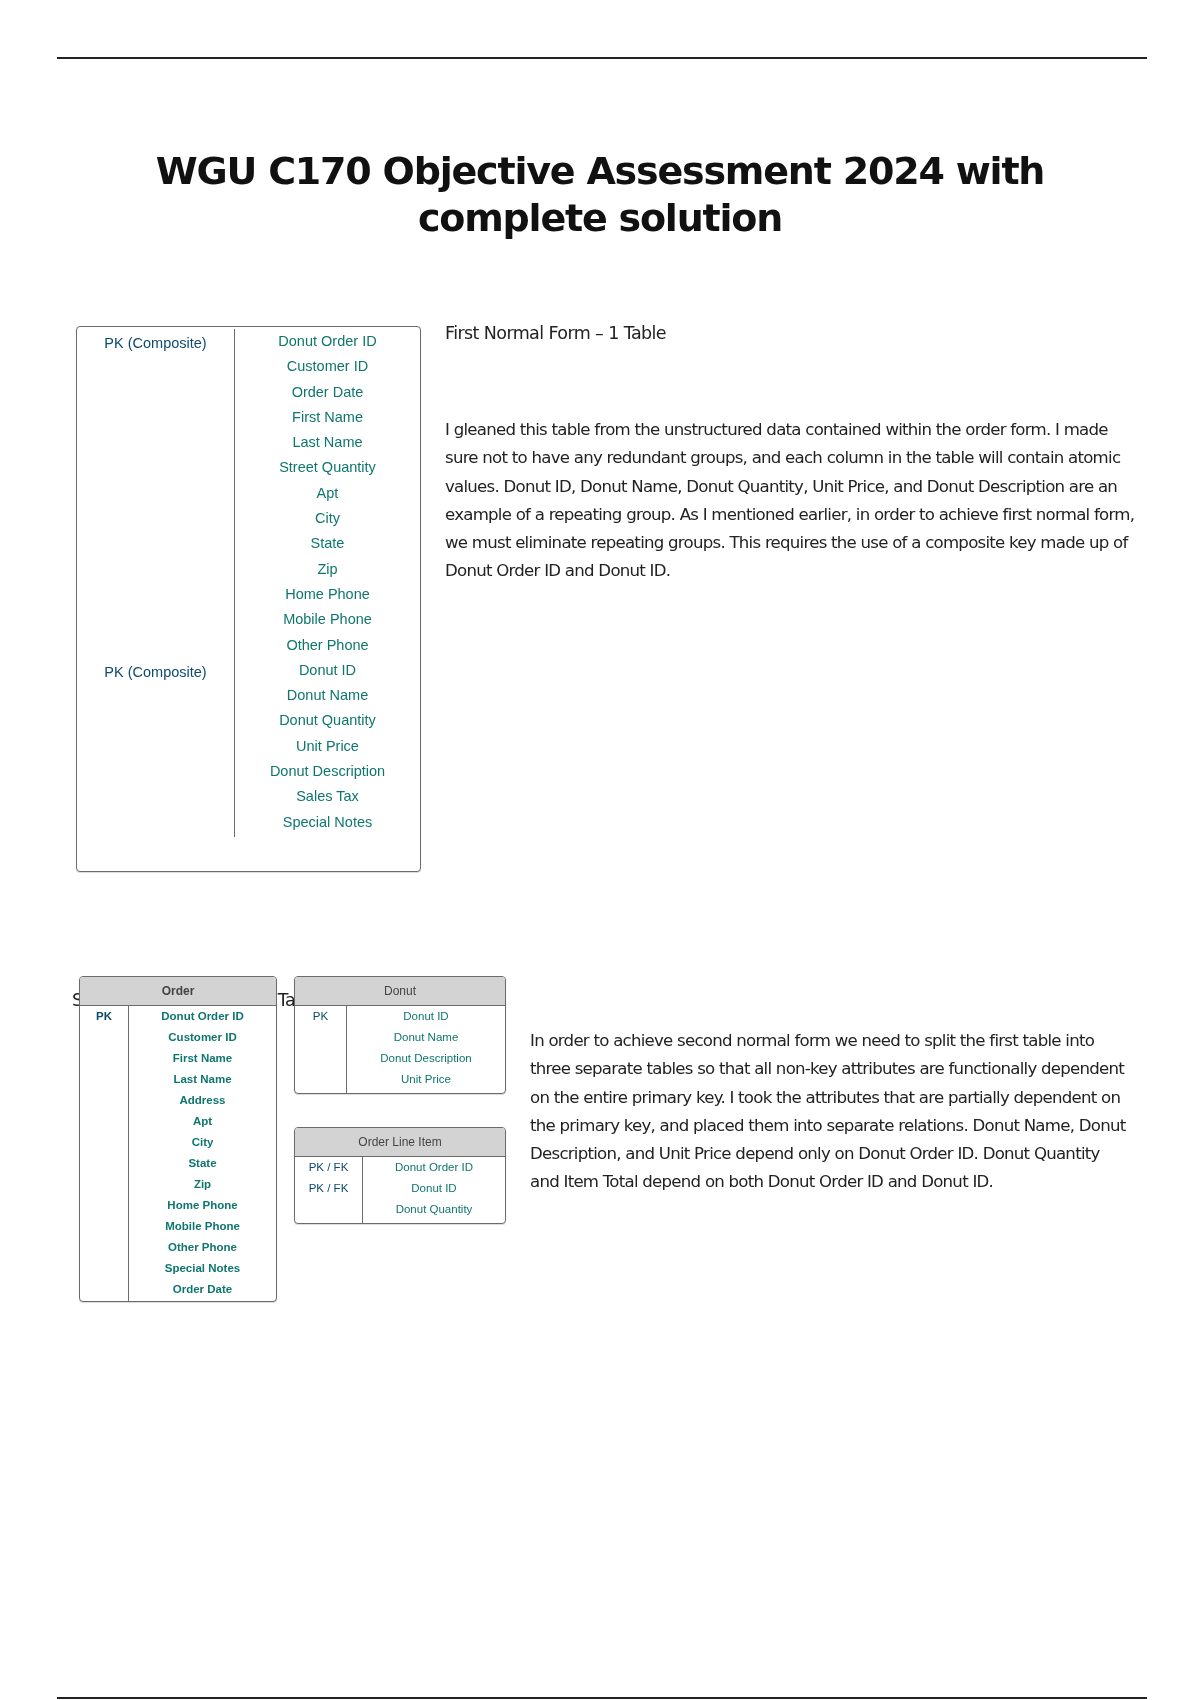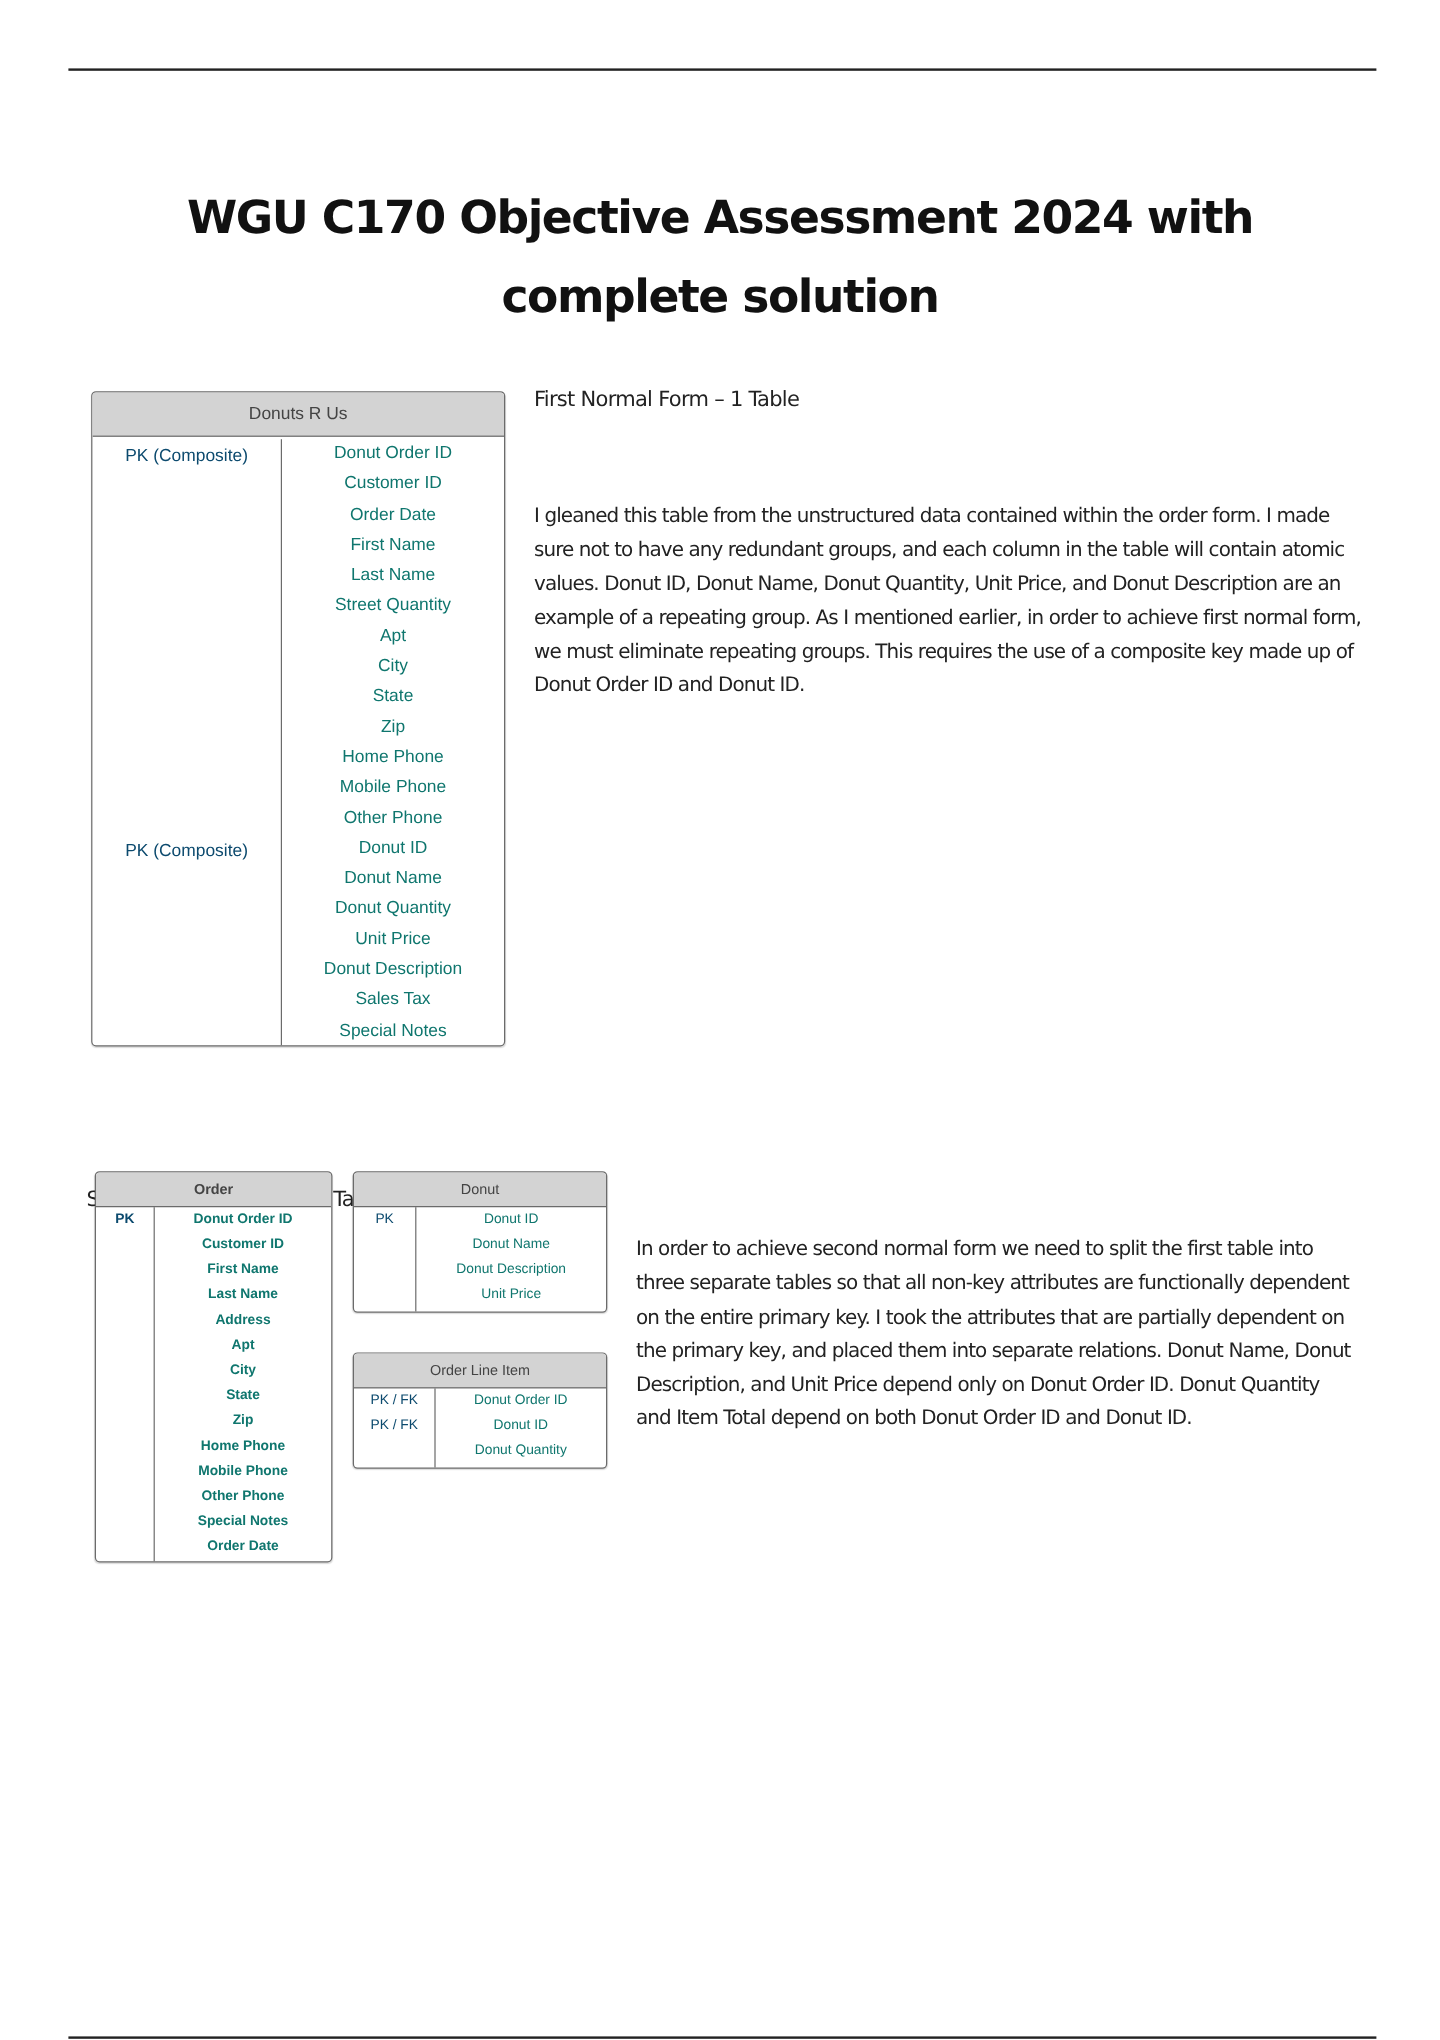--- a/index.html
+++ b/index.html
@@ -1,20 +1,20 @@
 <!DOCTYPE html>
 <html><head>
 <meta charset="utf-8">
 <style>
   html, body { margin: 0; padding: 0; background: #ffffff; }
   body { width: 1200px; height: 1700px; position: relative; overflow: hidden; color: #1a1a1a; font-family: "Liberation Sans", sans-serif; }
   .rule { position: absolute; left: 57px; width: 1090px; height: 2px; background: #222; }
   .rule.top { top: 57px; }
   .rule.bottom { top: 1697px; }
-  .title { position: absolute; left: 60px; width: 1080px; top: 148px; text-align: center; font-family: "DejaVu Sans", sans-serif; font-weight: bold; font-size: 38px; line-height: 66px; letter-spacing: -1.2px; color: #111; }
+  .title { position: absolute; left: 60px; width: 1080px; top: 148px; text-align: center; font-family: "DejaVu Sans", sans-serif; font-weight: bold; font-size: 38px; line-height: 47px; letter-spacing: -1.2px; color: #111; }
   .er { position: absolute; border: 1.5px solid #6b6b6b; border-radius: 4px; background: #fff; font-family: "Liberation Sans", sans-serif; color: #333; overflow: hidden; box-shadow: 0 1px 1px rgba(0,0,0,0.15); }
   .er .hdr { background: #d3d3d3; border-bottom: 1.5px solid #6b6b6b; text-align: center; color: #444; }
   .er .body { display: flex; position: relative; }
   .er .keys { border-right: 1.5px solid #6b6b6b; position: relative; }
   .er .cols { flex: 1; text-align: center; }
   .er .key { text-align: center; color: #0c4a6e; }
   .er .col { color: #0f766e; white-space: nowrap; }
   
   .er.big { left: 76px; top: 326px; width: 343px; height: 544px; }
   .er.big .hdr { height: 36px; line-height: 36px; font-size: 14.5px; }
@@ -40,21 +40,20 @@
   .p2nf { left: 530px; top: 1027px; width: 600px; }
 </style>
 </head>
 <body>
 
 <div class="rule top"></div>
 
 <h1 class="title" style="margin:0;">WGU C170 Objective Assessment 2024 with complete solution</h1>
 
 <div class="er big">
-  <div class="hdr">Donuts R Us</div>
   <div class="body">
     <div class="keys">
       <div class="key" style="top:2px; line-height:25.3px;">PK (Composite)</div>
       <div class="key" style="top:331px; line-height:25.3px;">PK (Composite)</div>
     </div>
     <div class="cols">
       <div class="col">Donut Order ID</div>
       <div class="col">Customer  ID</div>
       <div class="col">Order Date</div>
       <div class="col">First Name</div>

